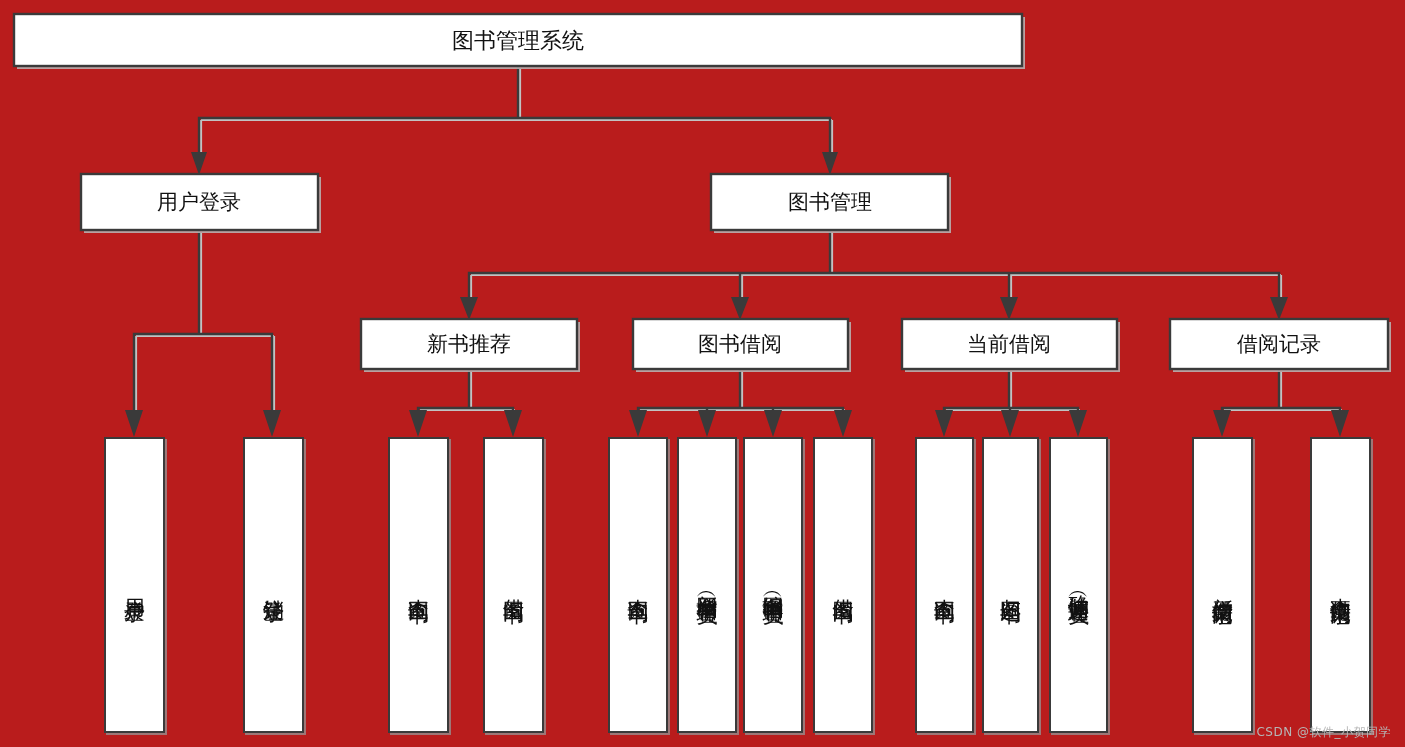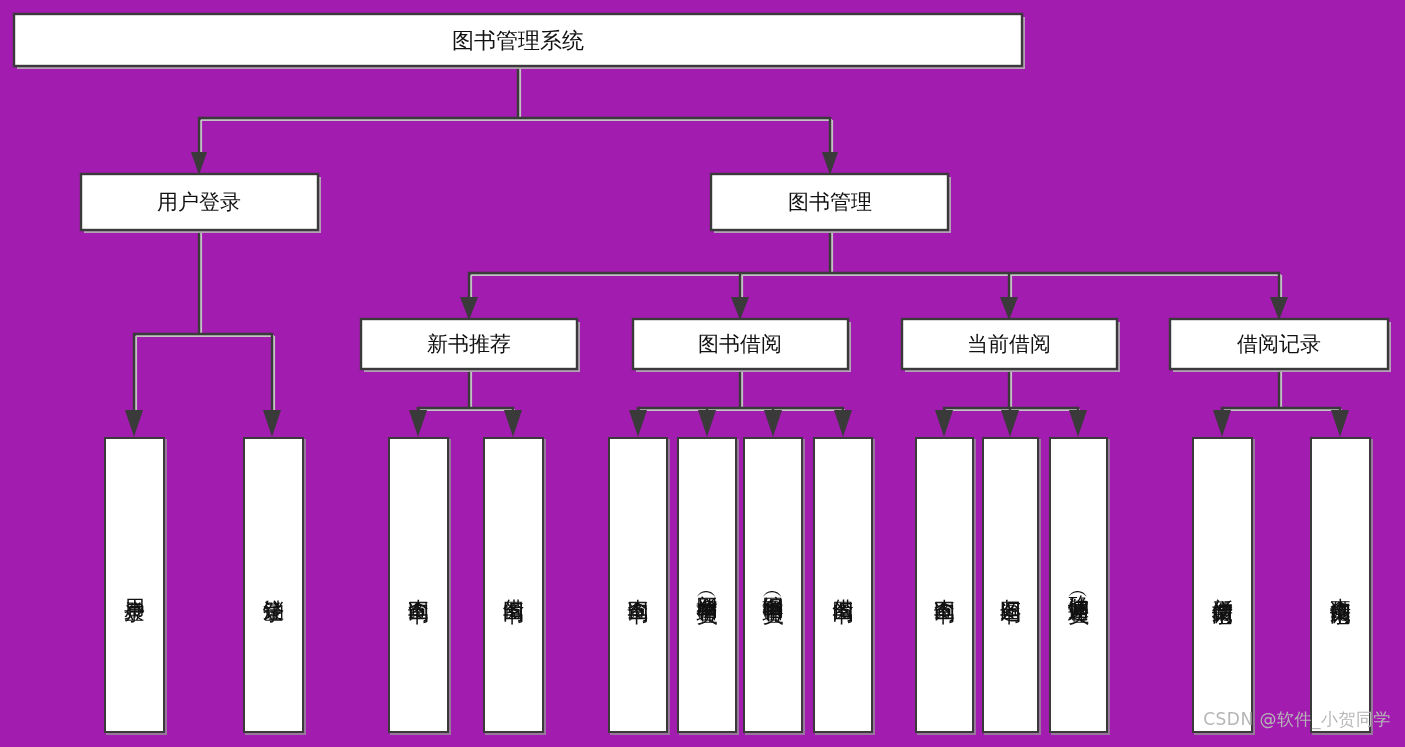--- a/index.html
+++ b/index.html
@@ -10,21 +10,21 @@
   body {
     width: 1405px;
     height: 747px;
     font-family: "DejaVu Sans", "Liberation Sans", sans-serif;
     overflow: hidden;
   }
   #diagram-root {
     position: relative;
     width: 1405px;
     height: 747px;
-    background: #a21caf;
+    background: #b91c1c;
   }
   svg.flow {
     position: absolute;
     top: 0;
     left: 0;
     width: 1405px;
     height: 747px;
   }
   .node-box {
     fill: #ffffff;
@@ -82,23 +82,23 @@
     font-family: "DejaVu Sans", "Liberation Sans", sans-serif;
     font-size: 21px;
     line-height: 1.05;
     letter-spacing: 1.5px;
     color: #111111;
     white-space: nowrap;
   }
   .watermark {
     position: absolute;
     right: 14px;
-    bottom: 16px;
-    font-family: "DejaVu Sans", "Liberation Sans", sans-serif;
-    font-size: 17px;
+    bottom: 6px;
+    font-family: "DejaVu Sans", "Liberation Sans", sans-serif;
+    font-size: 12px;
     color: #b6b6b6;
     letter-spacing: 0.5px;
     user-select: none;
     pointer-events: none;
   }
 </style>
 </head>
 <body>
 
 <div id="diagram-root">

